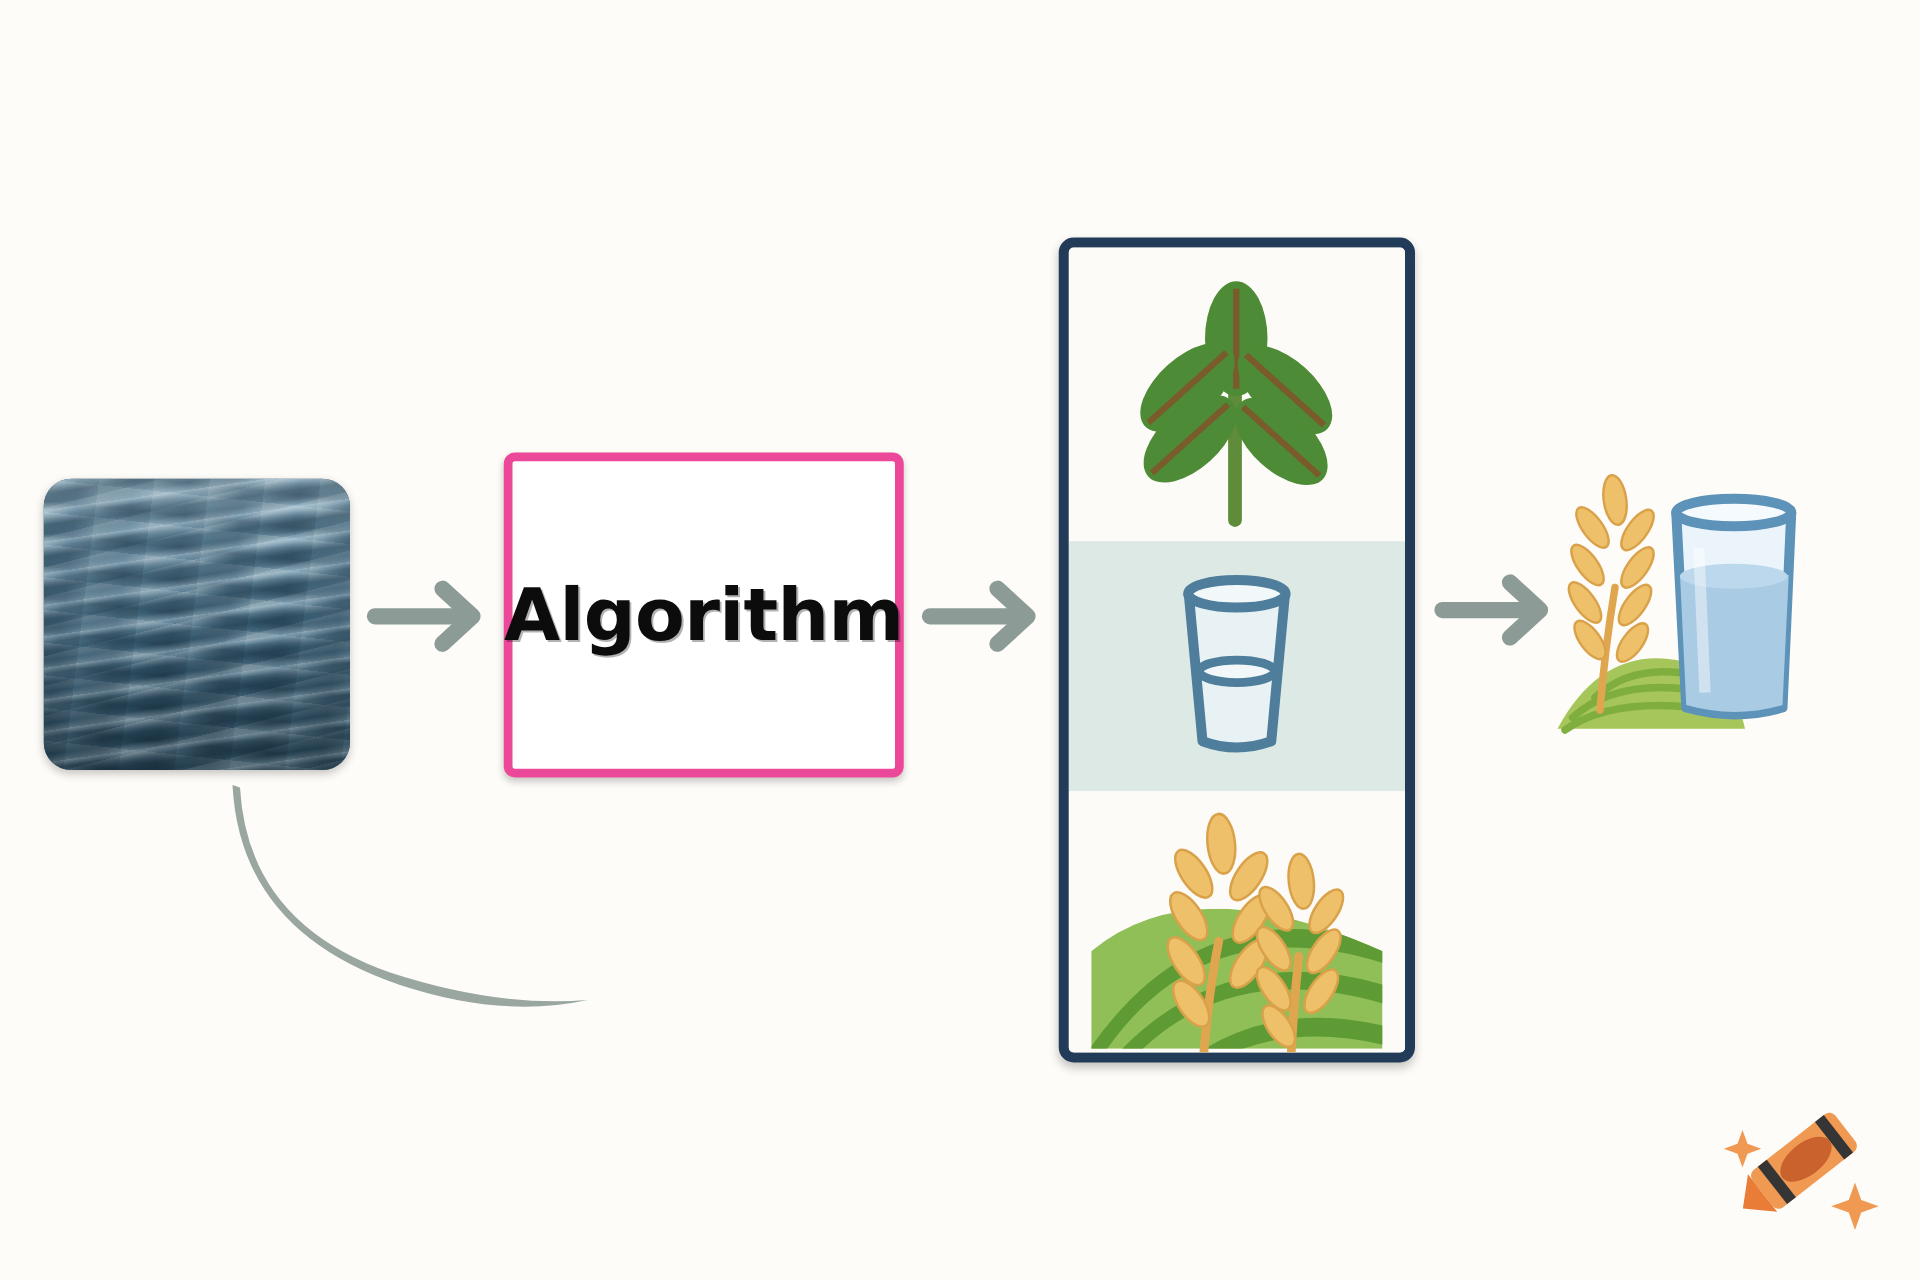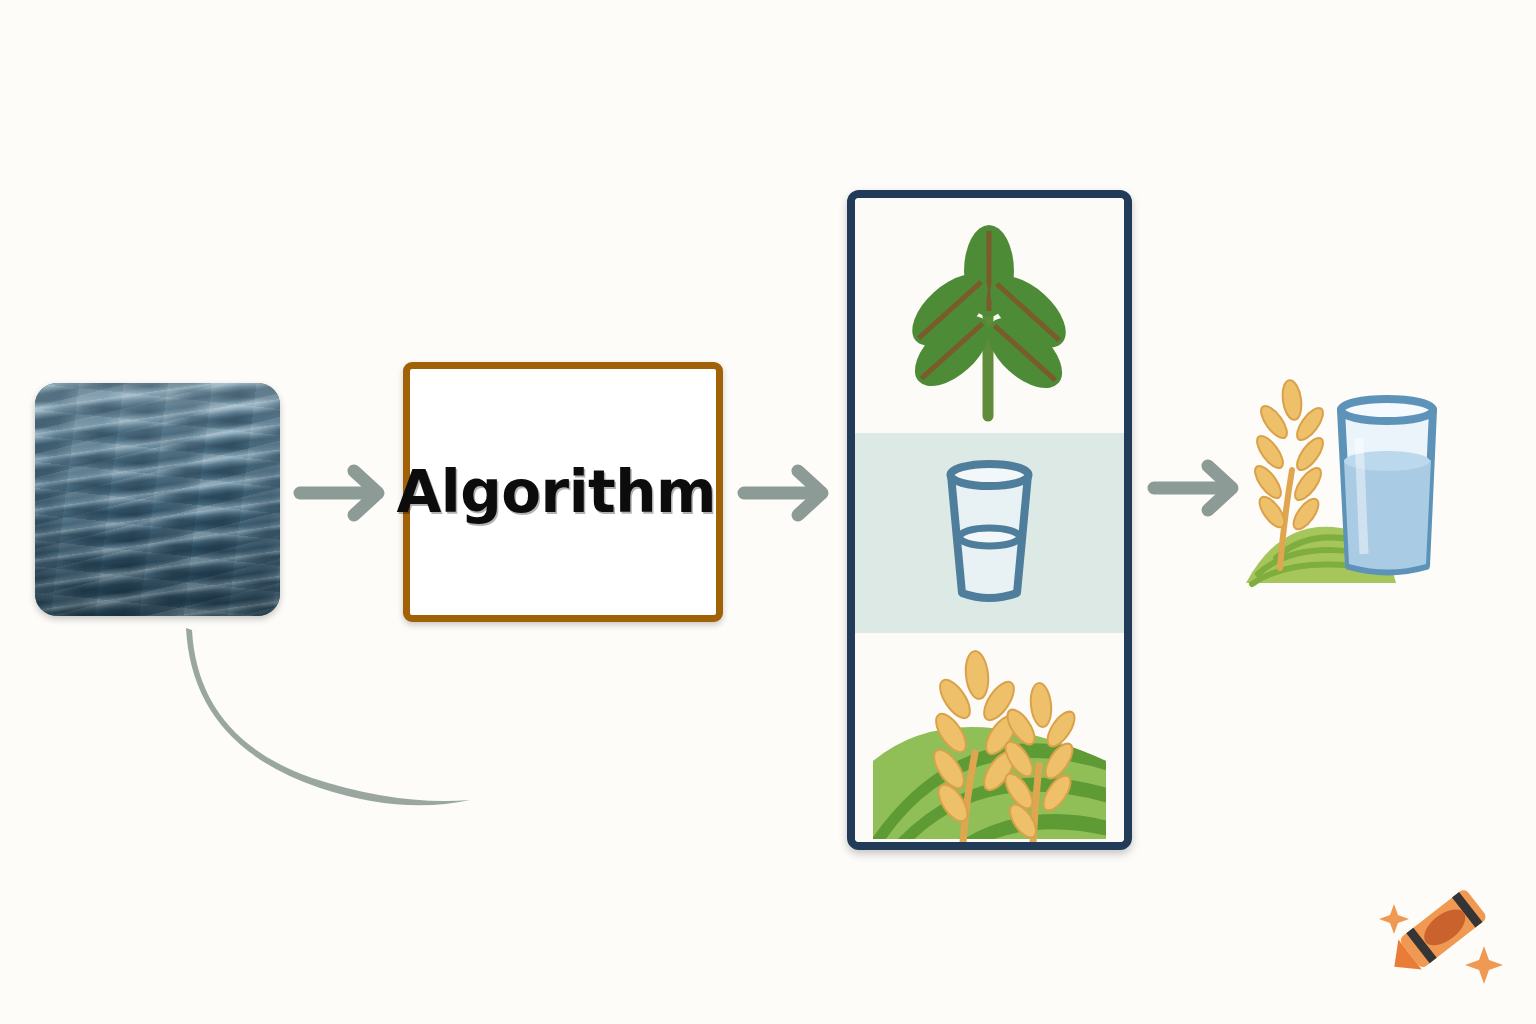--- a/index.html
+++ b/index.html
@@ -59,25 +59,25 @@
     mix-blend-mode:overlay;
   }
 
   
   .flow-arrow{height:70px;}
 
   
   #algorithm-box{
     left:403px;top:362px;width:320px;height:260px;
     background:#FFFFFF;
-    border:7px solid #a16207;
+    border:7px solid #ec4899;
     border-radius:9px;
     box-sizing:border-box;
     box-shadow:0 3px 6px rgba(0,0,0,.20);
-    display:flex;align-items:center;justify-content:flex-end;
+    display:flex;align-items:center;justify-content:center;
   }
   #algorithm-label{
     font-family:"DejaVu Sans", sans-serif;
     font-weight:700;
     font-size:58px;
     color:#0C0C0C;
     letter-spacing:-0.5px;
     text-shadow:1.5px 1.5px 0 rgba(0,0,0,.30);
   }
 

